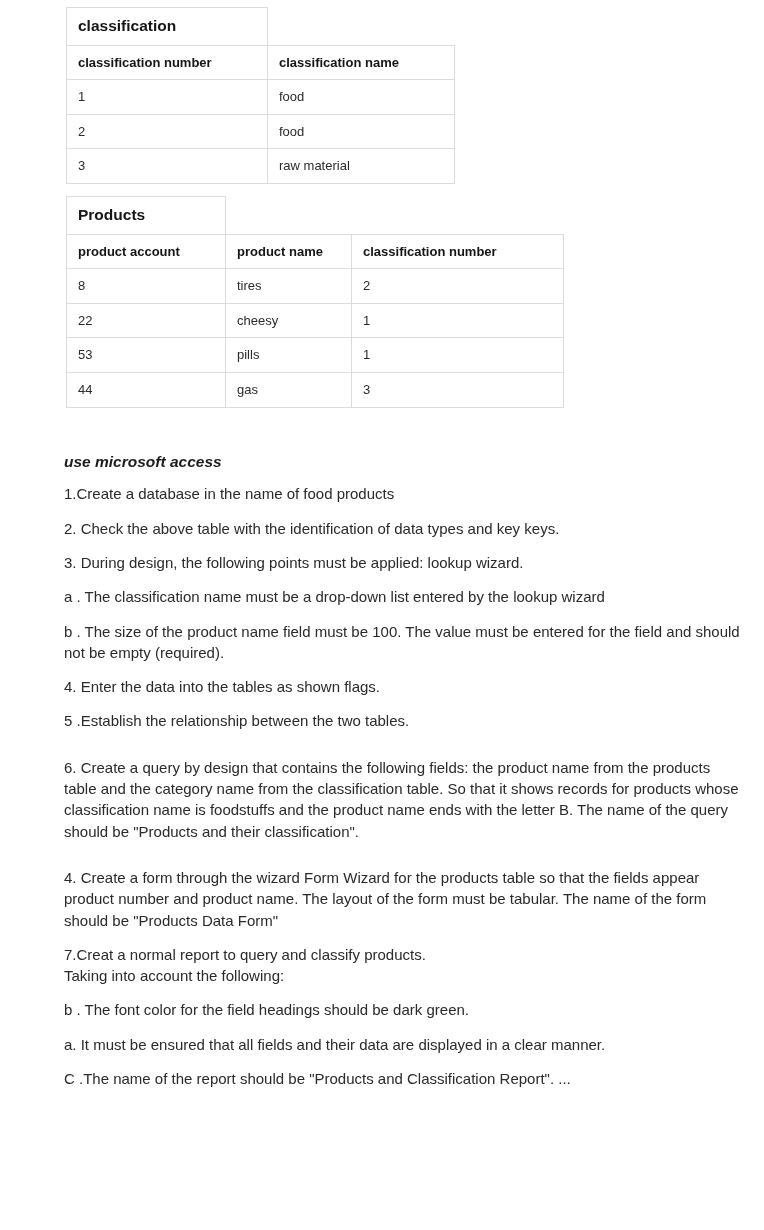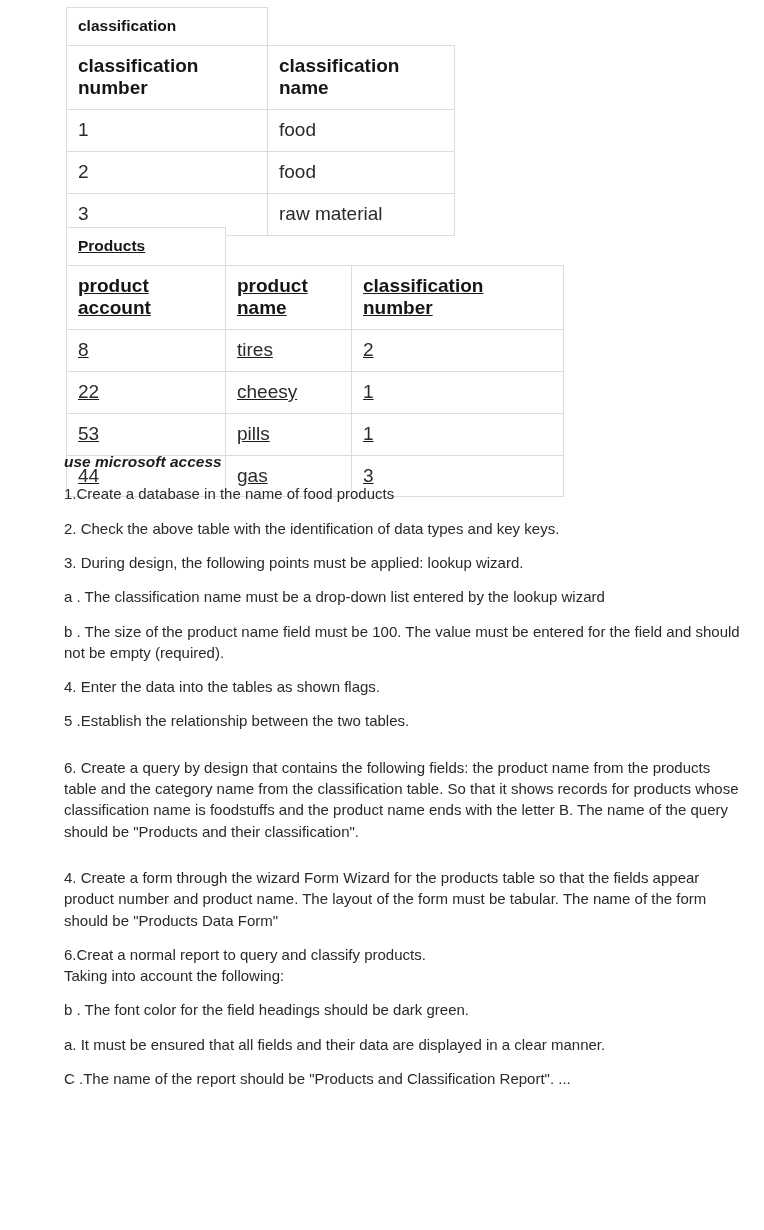--- a/index.html
+++ b/index.html
@@ -28,21 +28,21 @@
 
   
   .tbl {
     border-collapse: collapse;
     table-layout: fixed;
     margin: 0;
   }
   .tbl td, .tbl th {
     border: 1px solid #dcdcdc;
     padding: 9px 11px;
-    font-size: 19px;
+    font-size: 13px;
     line-height: 1.2;
     text-align: left;
     vertical-align: middle;
     color: #2b2b2b;
     font-weight: normal;
     background: #ffffff;
     box-sizing: border-box;
   }
   .tbl th {
     font-weight: bold;
@@ -65,23 +65,22 @@
     top: 7px;
     width: 388px;
   }
   #classification-table col.c1 { width: 201px; }
   #classification-table col.c2 { width: 187px; }
 
   
   #products-table {
     position: absolute;
     left: 66px;
-    top: 227px;
+    top: 196px;
     width: 497px;
-    text-decoration: underline;
   }
   #products-table col.p1 { width: 159px; }
   #products-table col.p2 { width: 126px; }
   #products-table col.p3 { width: 212px; }
 
   
   .body-text {
     position: absolute;
     left: 64px;
     top: 452px;
@@ -187,20 +186,20 @@
     <p class="para">3. During design, the following points must be applied: lookup wizard.</p>
     <p class="para">a . The classification name must be a drop-down list entered by the lookup wizard</p>
     <p class="para">b . The size of the product name field must be 100. The value must be entered for the field and should not be empty (required).</p>
     <p class="para">4. Enter the data into the tables as shown flags.</p>
     <p class="para">5 .Establish the relationship between the two tables.</p>
 
     <p class="para gap-before">6. Create a query by design that contains the following fields: the product name from the products table and the category name from the classification table. So that it shows records for products whose classification name is foodstuffs and the product name ends with the letter B. The name of the query should be "Products and their classification".</p>
 
     <p class="para gap-before">4. Create a form through the wizard Form Wizard for the products table so that the fields appear product number and product name. The layout of the form must be tabular. The name of the form should be "Products Data Form"</p>
 
-    <p class="para" style="white-space: pre-line;">6.Creat a normal report to query and classify products.
+    <p class="para" style="white-space: pre-line;">7.Creat a normal report to query and classify products.
 Taking into account the following:</p>
     <p class="para">b . The font color for the field headings should be dark green.</p>
     <p class="para">a. It must be ensured that all fields and their data are displayed in a clear manner.</p>
     <p class="para">C .The name of the report should be "Products and Classification Report". ...</p>
   </div>
 
 </div>
 
 </body></html>

